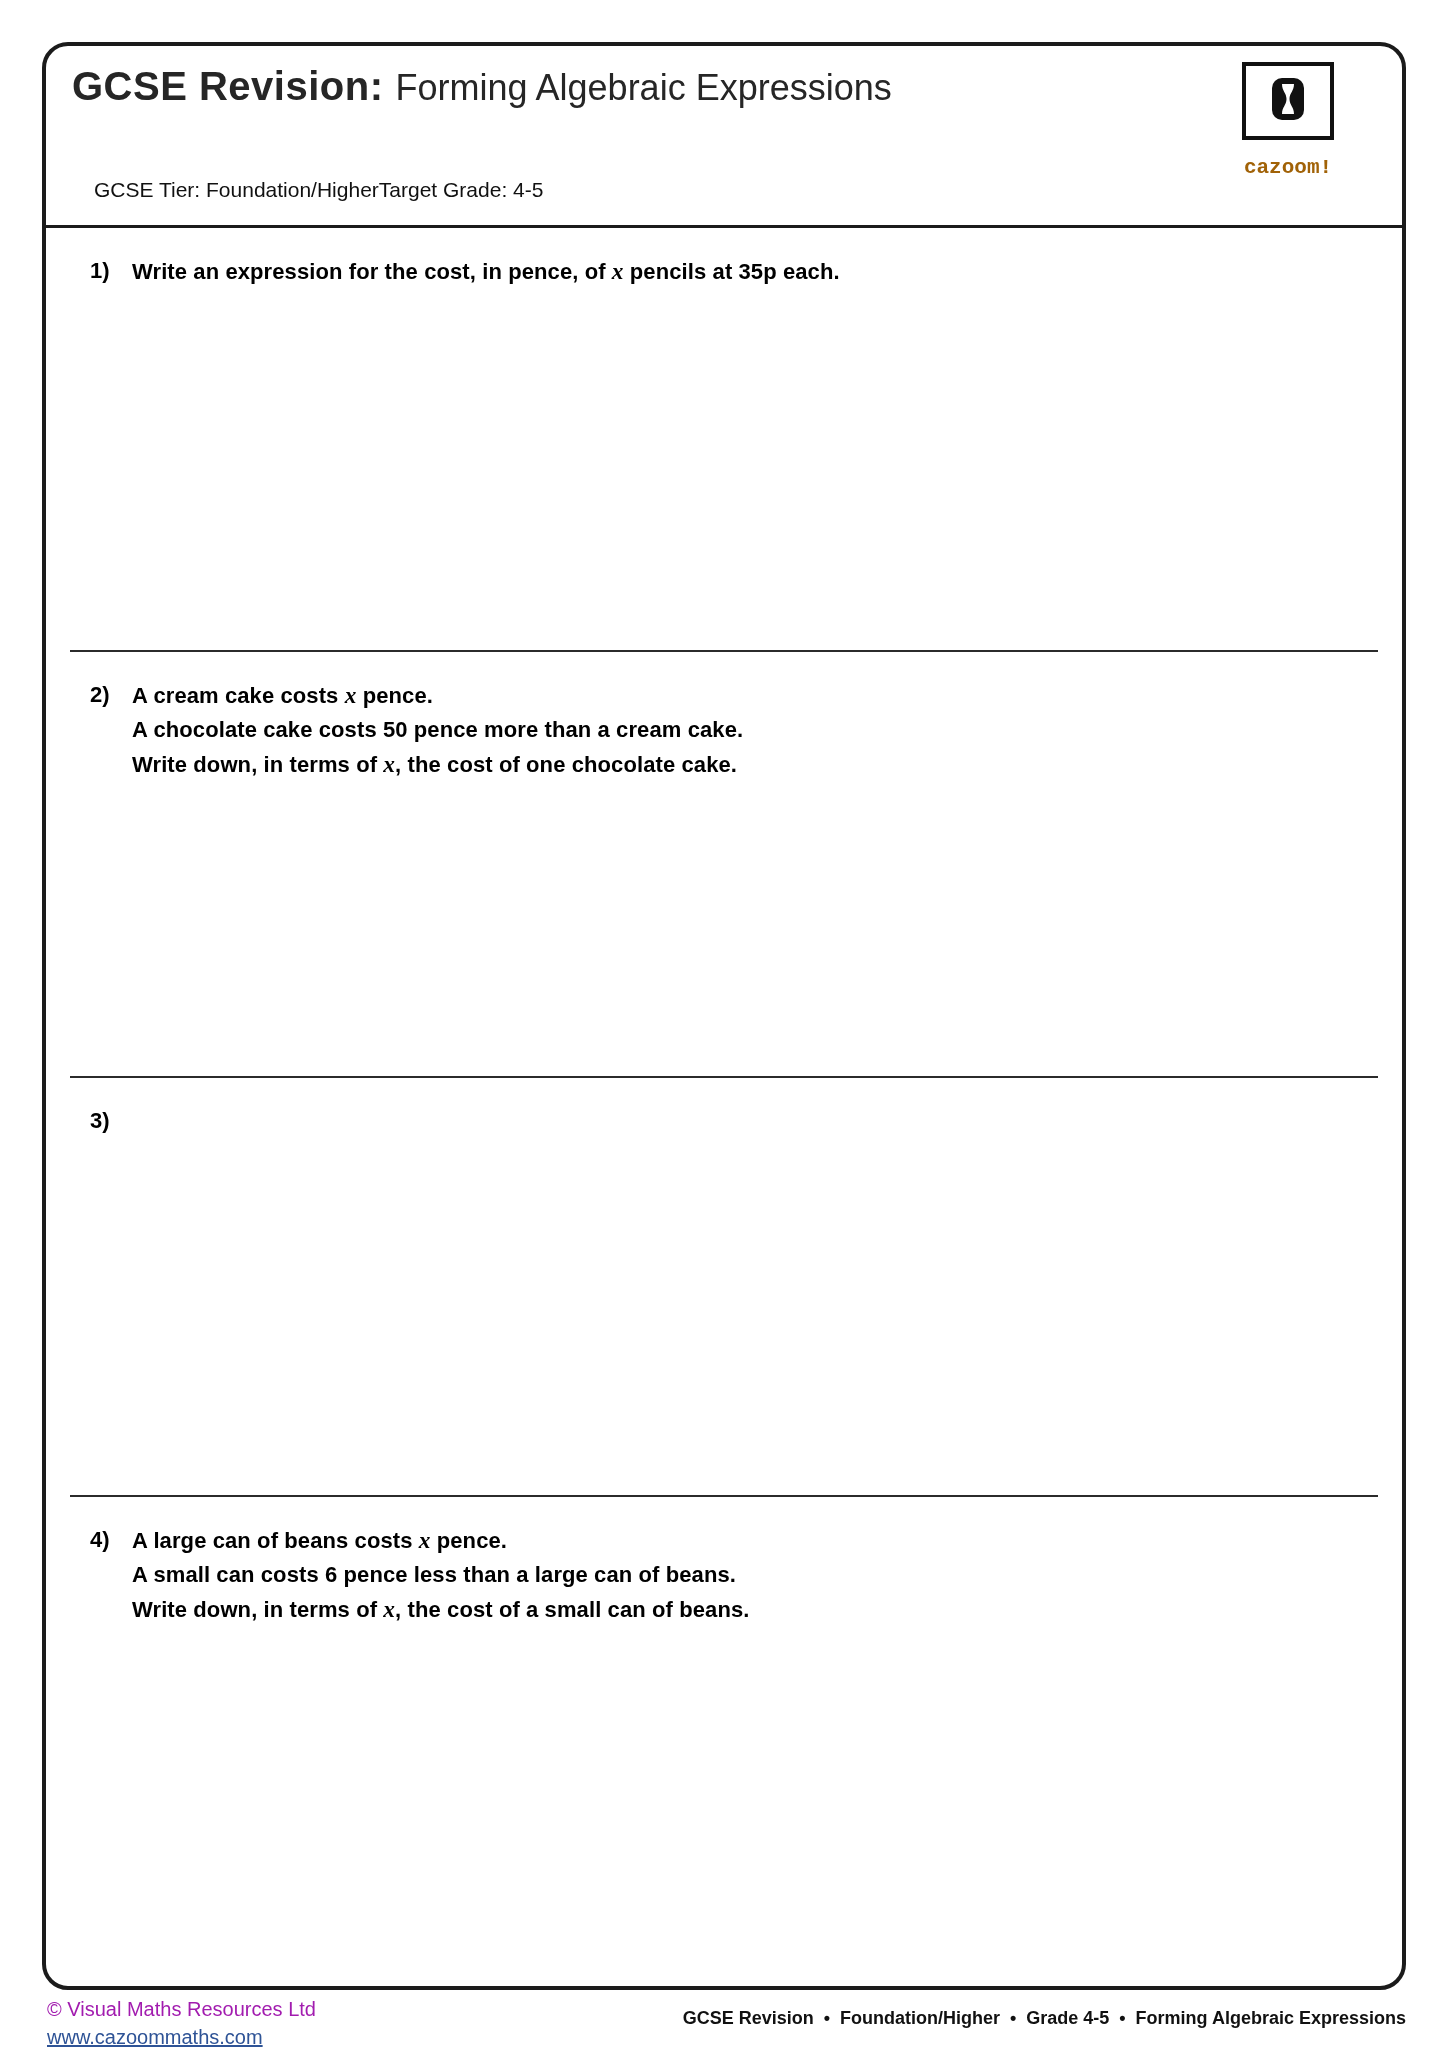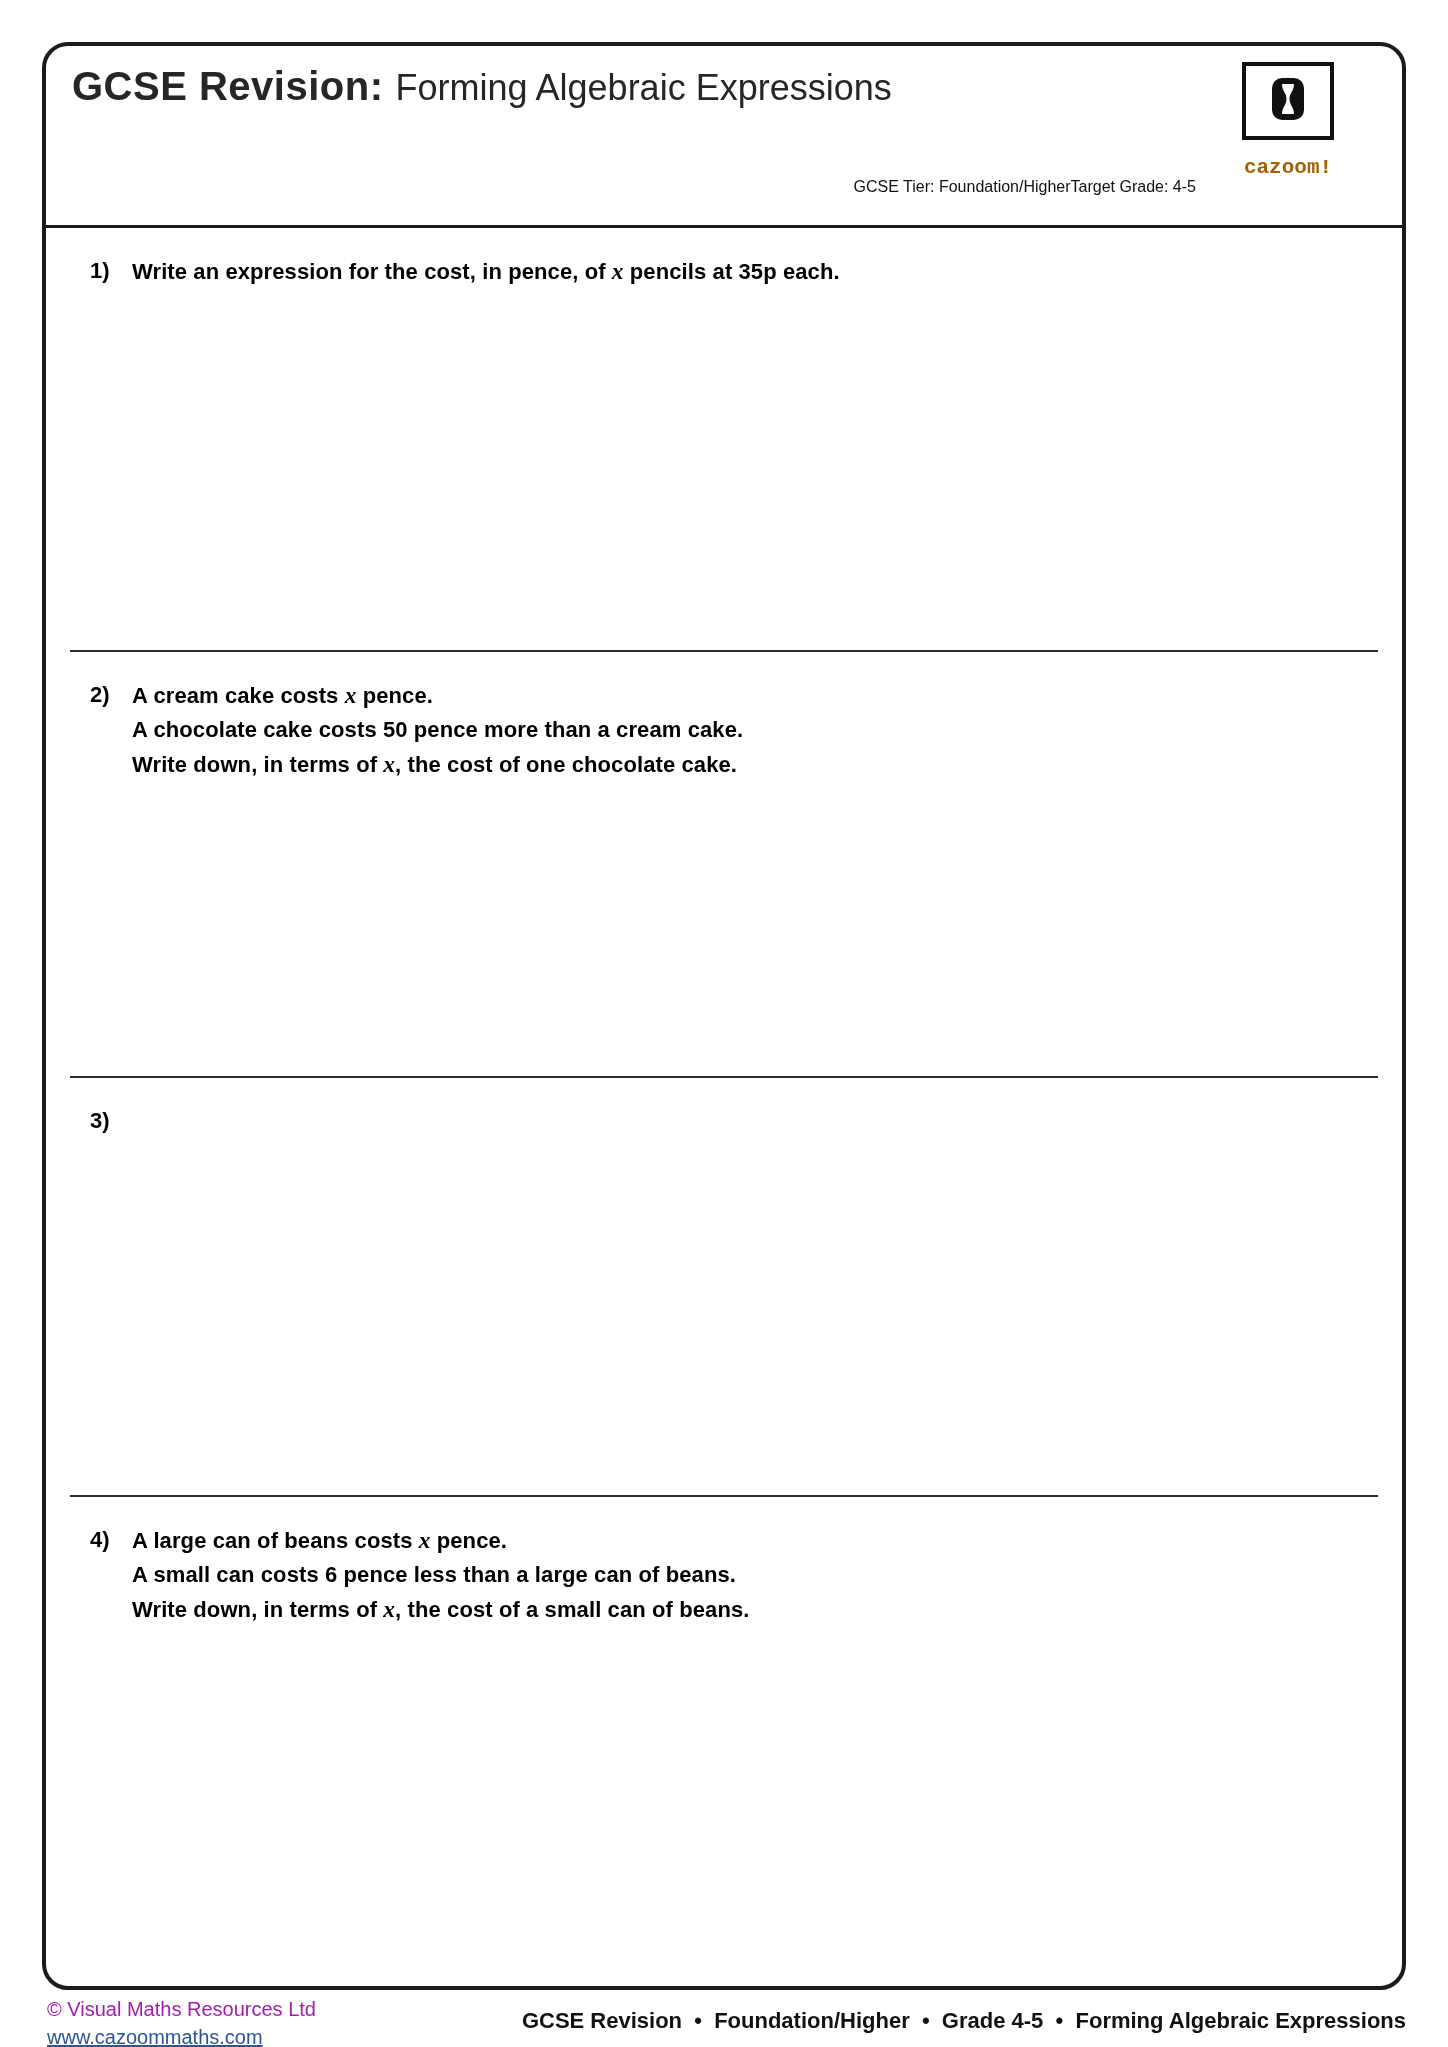--- a/index.html
+++ b/index.html
@@ -10,39 +10,39 @@
     position:absolute; left:42px; top:42px; width:1364px; height:1948px;
     border:4px solid #1b1b1b; border-radius:26px; background:#ffffff;
     display:flex; flex-direction:column; overflow:hidden;
   }
 
   
   .header { position:relative; height:182px; flex:none; border-bottom:3px solid #1b1b1b; }
   .title-row { position:absolute; left:26px; top:18px; white-space:nowrap; }
   .title-prefix { font-size:40px; font-weight:900; letter-spacing:0.5px; color:#262626;margin-top:15px; }
   .title-main { font-size:36px; font-weight:400; color:#262626; margin-left:12px; }
-  .sub-row { position:absolute; left:48px; right:206px; top:132px; display:flex; justify-content:flex-end; font-size:16px; color:#111; }
+  .sub-row { position:absolute; left:48px; right:206px; top:132px; display:flex; justify-content:flex-start; font-size:21px; color:#111; }
   .logo { position:absolute; right:64px; top:16px; width:100px; text-align:center; }
   .logo-box { width:92px; height:78px; border:4px solid #111; margin:0 auto; display:flex; align-items:center; justify-content:center; background:#fff; }
   .logo-text { font-family:Liberation Mono, monospace; font-weight:bold; font-size:21px; margin-top:16px; color:#a16207; }
 
   
   .section { display:flex; flex-direction:column; flex:none; }
   .sec-1 { height:422px; } .sec-2 { height:424px; } .sec-3 { height:417px; } .sec-4 { flex:1; }
   .divider { flex:none; border-top:2px solid #2b2b2b; margin:0 24px; }
   .q { display:flex; padding:26px 50px 0 44px; font-size:22px; font-weight:bold; line-height:34px; color:#000; letter-spacing:0.1px; }
   .q-num { flex:none; width:42px; }
   .q-lines { flex:1; }
   .answer-space { flex:1; }
   .var { font-family:"Liberation Serif", serif; font-style:italic; font-size:1.06em; }
 
   
   .footer-copyright { position:absolute; left:47px; top:1998px; font-size:20px; color:#a21caf; }
   .footer-link { position:absolute; left:47px; top:2026px; font-size:20px; color:#2e5396; text-decoration:underline; cursor:pointer; }
-  .footer-meta { position:absolute; right:42px; top:2008px; font-size:22px; font-weight:bold; color:#111; white-space:pre; }
+  .footer-meta { position:absolute; right:42px; top:2008px; font-size:18px; font-weight:bold; color:#111; white-space:pre; }
 </style>
 </head>
 <body>
 
 <div class="sheet">
 
   <div class="header">
     <div class="title-row">
       <span class="title-prefix">GCSE Revision:</span><span class="title-main">Forming Algebraic Expressions</span>
     </div>

